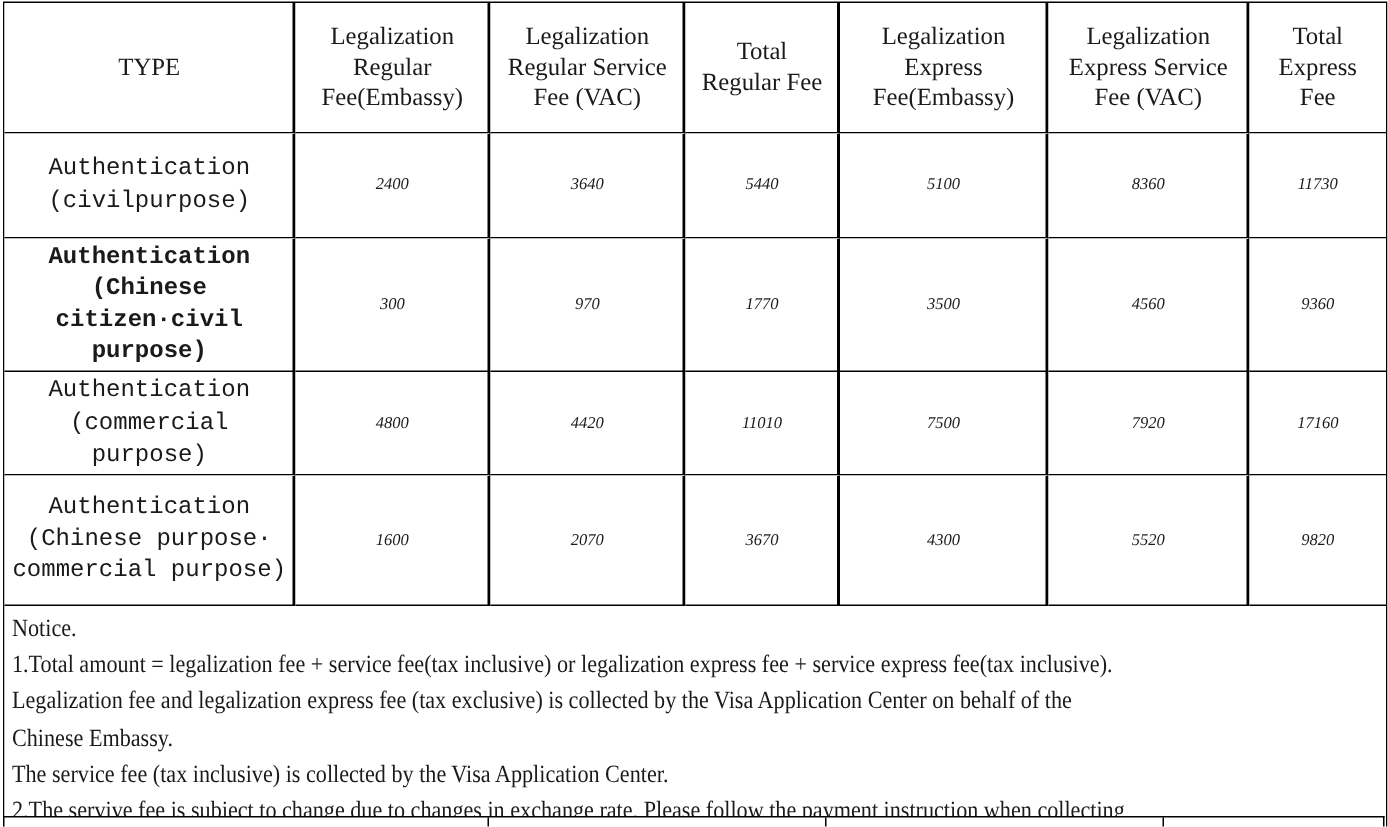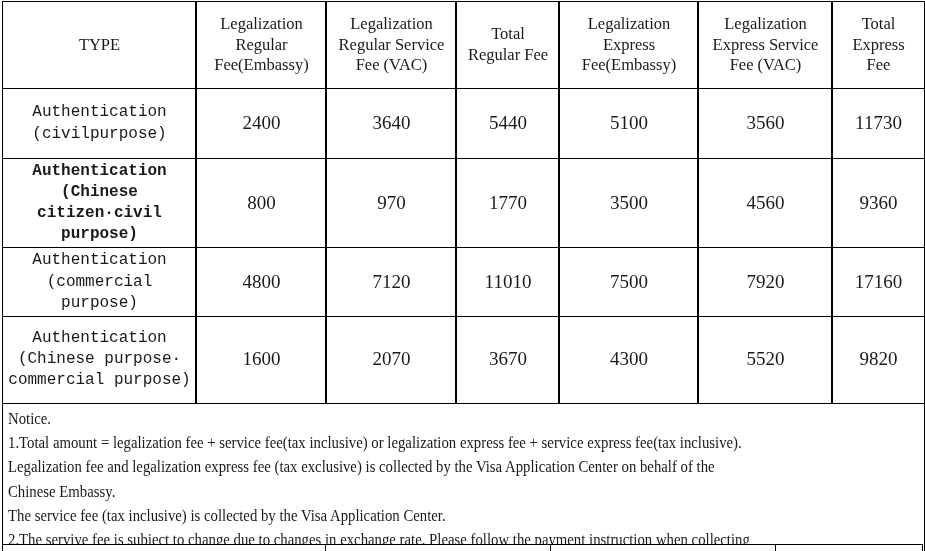--- a/index.html
+++ b/index.html
@@ -73,21 +73,21 @@
 
   tr.row-h1 td { height: 65px; }
   tr.row-h2 td { height: 81px; }
   tr.row-h3 td { height: 60px; }
   tr.row-h4 td { height: 82px; }
 
   td.type-cell { font-size: 16px; line-height: 1.32; padding: 2px 8px; font-family: Liberation Mono, monospace; }
   tr.bold-row td.type-cell { font-weight: bold; }
   tr.bold-row td.num-cell { font-weight: normal; }
 
-  td.num-cell { font-size: 19px; }
+  td.num-cell { font-size: 11px; font-style: italic; }
 
   
   tr.notice-row > td {
     border-right: none;
     box-shadow: none;
     border-bottom: 2px solid #000;
     text-align: left;
     vertical-align: top;
     padding: 3px 6px 4px 5px;
   }
@@ -182,45 +182,45 @@
 
       <tr class="row-h1">
         <td class="type-cell">
           <span>Authentication</span><br>
           <span>(civilpurpose)</span>
         </td>
         <td class="num-cell">2400</td>
         <td class="num-cell">3640</td>
         <td class="num-cell">5440</td>
         <td class="num-cell">5100</td>
-        <td class="num-cell">3560</td>
+        <td class="num-cell">8360</td>
         <td class="num-cell">11730</td>
       </tr>
 
       <tr class="row-h2 bold-row">
         <td class="type-cell">
           <span>Authentication</span><br>
           <span>(Chinese citizen·civil</span><br>
           <span>purpose)</span>
         </td>
-        <td class="num-cell">800</td>
+        <td class="num-cell">300</td>
         <td class="num-cell">970</td>
         <td class="num-cell">1770</td>
         <td class="num-cell">3500</td>
         <td class="num-cell">4560</td>
         <td class="num-cell">9360</td>
       </tr>
 
       <tr class="row-h3">
         <td class="type-cell">
           <span>Authentication</span><br>
           <span>(commercial purpose)</span>
         </td>
         <td class="num-cell">4800</td>
-        <td class="num-cell">7120</td>
+        <td class="num-cell">4420</td>
         <td class="num-cell">11010</td>
         <td class="num-cell">7500</td>
         <td class="num-cell">7920</td>
         <td class="num-cell">17160</td>
       </tr>
 
       <tr class="row-h4">
         <td class="type-cell">
           <span>Authentication</span><br>
           <span>(Chinese purpose·</span><br>

